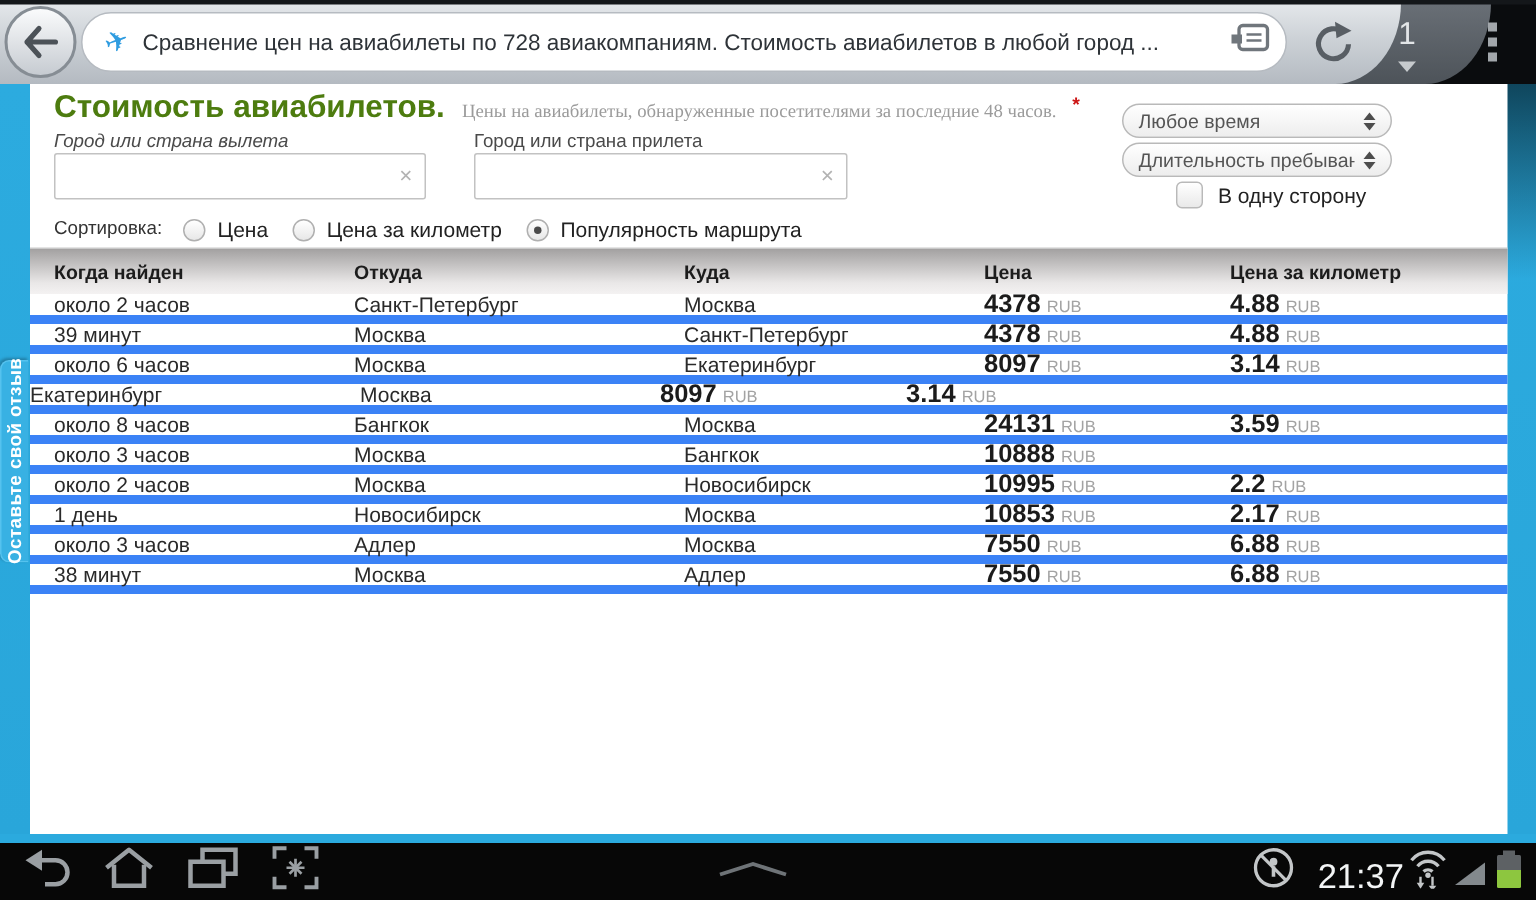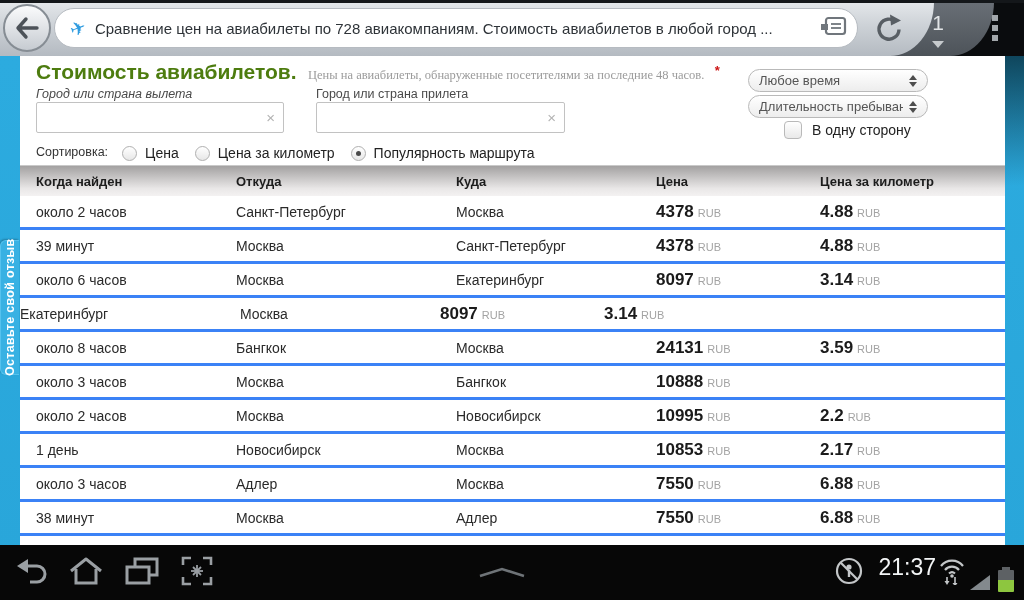--- a/index.html
+++ b/index.html
@@ -75,27 +75,27 @@
   .sort-cap { font-size:12.5px; color:#333; margin-right:14px; }
   .radio { width:15px; height:15px; border:1px solid #b0b0b0; border-radius:50%;
            background:linear-gradient(180deg,#fff,#e7e7e7); margin-right:8px; position:relative; cursor:pointer; flex:0 0 auto; }
   .radio.on::after { content:""; position:absolute; left:4px; top:4px; width:5px; height:5px; border-radius:50%; background:#4a4a4a; }
   .sort-opt { display:flex; align-items:center; margin-right:16px; }
 
   
   .thead { display:flex; height:30px; align-items:center;
            background:linear-gradient(180deg,#a3a1a1 0%,#e9e7e7 75%,#f4f2f2 100%);
            font-size:13px; font-weight:bold; color:#1c1c1c; }
-  .tr { display:flex; height:34px; align-items:center; border-bottom:3px solid #3b82f6; font-size:14px; color:#2a2a2a; }
+  .tr { display:flex; height:20px; align-items:center; border-bottom:6px solid #3b82f6; font-size:14px; color:#2a2a2a; }
   .c1 { width:216px; padding-left:16px; } .c2 { width:220px; } .c3 { width:200px; } .c4 { width:164px; } .c5 { flex:1; }
   .num { font-size:17px; font-weight:bold; color:#1b1b1b; }
   .cur { font-size:11px; color:#a3a3a3; margin-left:4px;margin-top:24px; }
 
   
-  .nav { position:absolute; bottom:0; left:0; width:1024px; height:55px; background:#070707; }
+  .nav { position:absolute; bottom:0; left:0; width:1024px; height:38px; background:#070707; }
   .nav .ic { position:absolute; top:50%; transform:translateY(-50%); }
   .time { position:absolute; right:88px; top:9px; font-size:23px; color:#f3f5f6; }
   .tri { position:absolute; right:34px; bottom:10px; width:0; height:0;
          border-left:20px solid transparent; border-bottom:15px solid #83898d; }
   .batt { position:absolute; right:10px; bottom:8px; width:16px; height:22px;
           background:linear-gradient(180deg,#5d6164 0 45%,#8dc63f 45% 100%); border-radius:1px; }
   .batt::before { content:""; position:absolute; top:-3px; left:4px; width:8px; height:3px; background:#5d6164; }
 </style>
 </head>
 <body>

